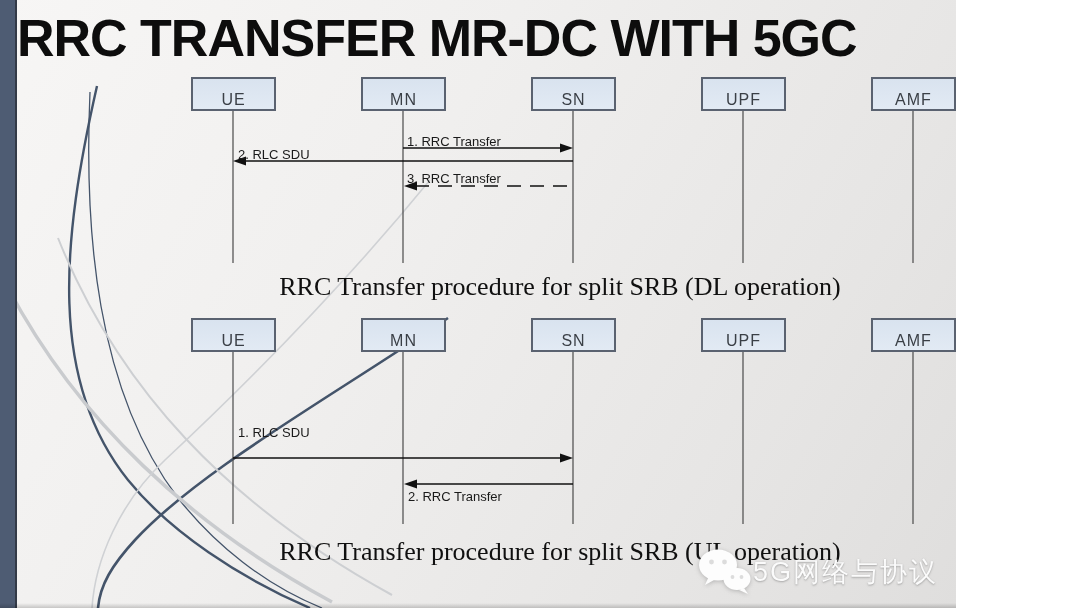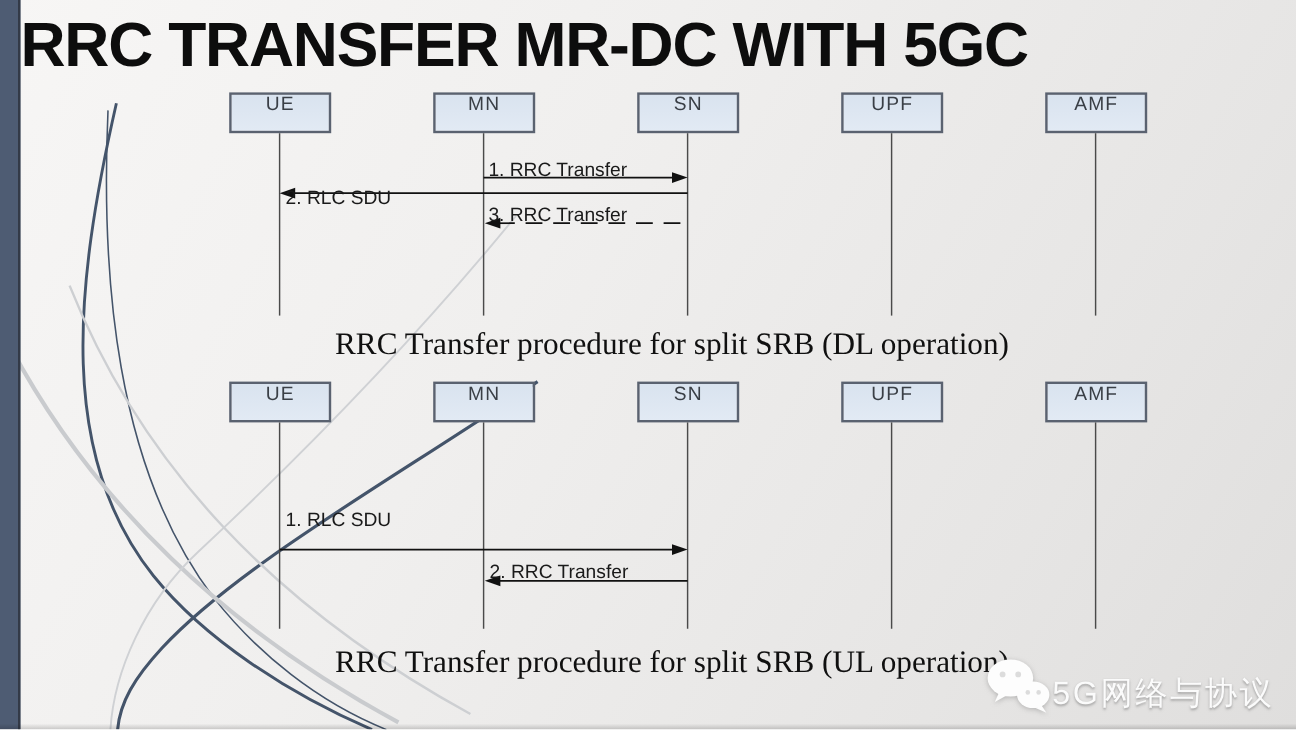--- a/index.html
+++ b/index.html
@@ -1,53 +1,53 @@
 <!DOCTYPE html>
 <html><head>
 <meta charset="utf-8">
 <style>
   html,body{margin:0;padding:0;}
   #stage{
-    position:relative; width:1080px; height:608px; overflow:hidden;
+    position:relative; width:956px; height:608px; overflow:hidden;
     background:linear-gradient(120deg,#f7f6f5 0%,#f0efee 40%,#e6e5e4 78%,#dfdedd 100%);
     font-family:"Liberation Sans", sans-serif;
   }
   #stage::after{ 
     content:""; position:absolute; left:0; right:0; bottom:0; height:5px;
     background:linear-gradient(to top, rgba(0,0,0,0.18), rgba(0,0,0,0)); pointer-events:none;
   }
   .accent-bar{
     position:absolute; left:0; top:0; width:15px; height:608px;
     background:#4e5c73; border-right:2px solid #333a47;
   }
   .curves{ position:absolute; left:0; top:0; pointer-events:none; }
   .slide-title{
     position:absolute; left:17px; top:8px; width:900px;
     font-size:52px; font-weight:700; letter-spacing:-1px; color:#0d0d0d; white-space:nowrap;
   }
   .entity-box{
     position:absolute; width:85px; height:34px; box-sizing:border-box;
     background:linear-gradient(#d9e3ef,#e2eaf4);
     border:2px solid #5a6270;
-    display:flex; align-items:flex-start; justify-content:center;
+    display:flex; align-items:flex-end; justify-content:center;
     font-size:16px; color:#3a3f46; letter-spacing:1px;
   }
   .diagram-svg{ position:absolute; left:0; top:0; }
   .msg-label{
-    position:absolute; font-size:16px; color:#1a1a1a; white-space:nowrap;
+    position:absolute; font-size:13px; color:#1a1a1a; white-space:nowrap;
   }
   .caption{
     position:absolute; left:40px; width:1040px; text-align:center;
     font-family:"Liberation Serif", serif; font-size:26px; color:#101010;
   }
   .caption-1{ top:272px; left:0px; width:1120px; }
   .caption-2{ top:537px; left:0px; width:1120px; }
   .watermark{
     position:absolute; right:18px; bottom:12px;
-    display:flex; align-items:flex-end; gap:0;
+    display:flex; align-items:center; gap:0;
   }
   .watermark-text{
     font-size:27px; color:#fbfbfb; letter-spacing:2px;
     text-shadow:0 1px 2px rgba(120,120,120,0.55), 0 0 1px rgba(160,160,160,0.4);
     font-family:"Liberation Sans", sans-serif;
   }
   .wechat-icon{ filter:drop-shadow(0 1px 2px rgba(130,130,130,0.5)); }
 </style>
 </head>
 <body>
@@ -123,25 +123,25 @@
     <line x1="913" y1="352" x2="913" y2="524" stroke="#4a4a4a" stroke-width="1.2"></line>
 
     <line x1="233" y1="458" x2="562" y2="458" stroke="#111" stroke-width="1.4"></line>
     <polygon points="573,458 560,453.5 560,462.5" fill="#111"></polygon>
 
     <line x1="415" y1="484" x2="573" y2="484" stroke="#111" stroke-width="1.4"></line>
     <polygon points="404,484 417,479.5 417,488.5" fill="#111"></polygon>
   </svg>
 
   <div class="msg-label" style="left:407px; top:134px;">1. RRC Transfer</div>
-  <div class="msg-label" style="left:238px; top:157px;text-align:right;">2. RLC SDU</div>
+  <div class="msg-label" style="left:238px; top:147px;text-align:right;">2. RLC SDU</div>
   <div class="msg-label" style="left:407px; top:171px;text-align:right;">3. RRC Transfer</div>
 
   <div class="msg-label" style="left:238px; top:425px;">1. RLC SDU</div>
-  <div class="msg-label" style="left:408px; top:469px;text-align:right;">2. RRC Transfer</div>
+  <div class="msg-label" style="left:408px; top:489px;text-align:right;">2. RRC Transfer</div>
 
   <div class="caption caption-1">RRC Transfer procedure for split SRB (DL operation)</div>
   <div class="caption caption-2">RRC Transfer procedure for split SRB (UL operation)</div>
 
   <div class="watermark">
     <svg class="wechat-icon" width="56" height="48" viewBox="0 0 56 48">
       <ellipse cx="21" cy="17" rx="19" ry="15.5" fill="#fdfdfd"></ellipse>
       <polygon points="12,28 8,37 19,31" fill="#fdfdfd"></polygon>
       <circle cx="14.5" cy="14" r="2.4" fill="#dcdcdc"></circle>
       <circle cx="27.5" cy="14" r="2.4" fill="#dcdcdc"></circle>

